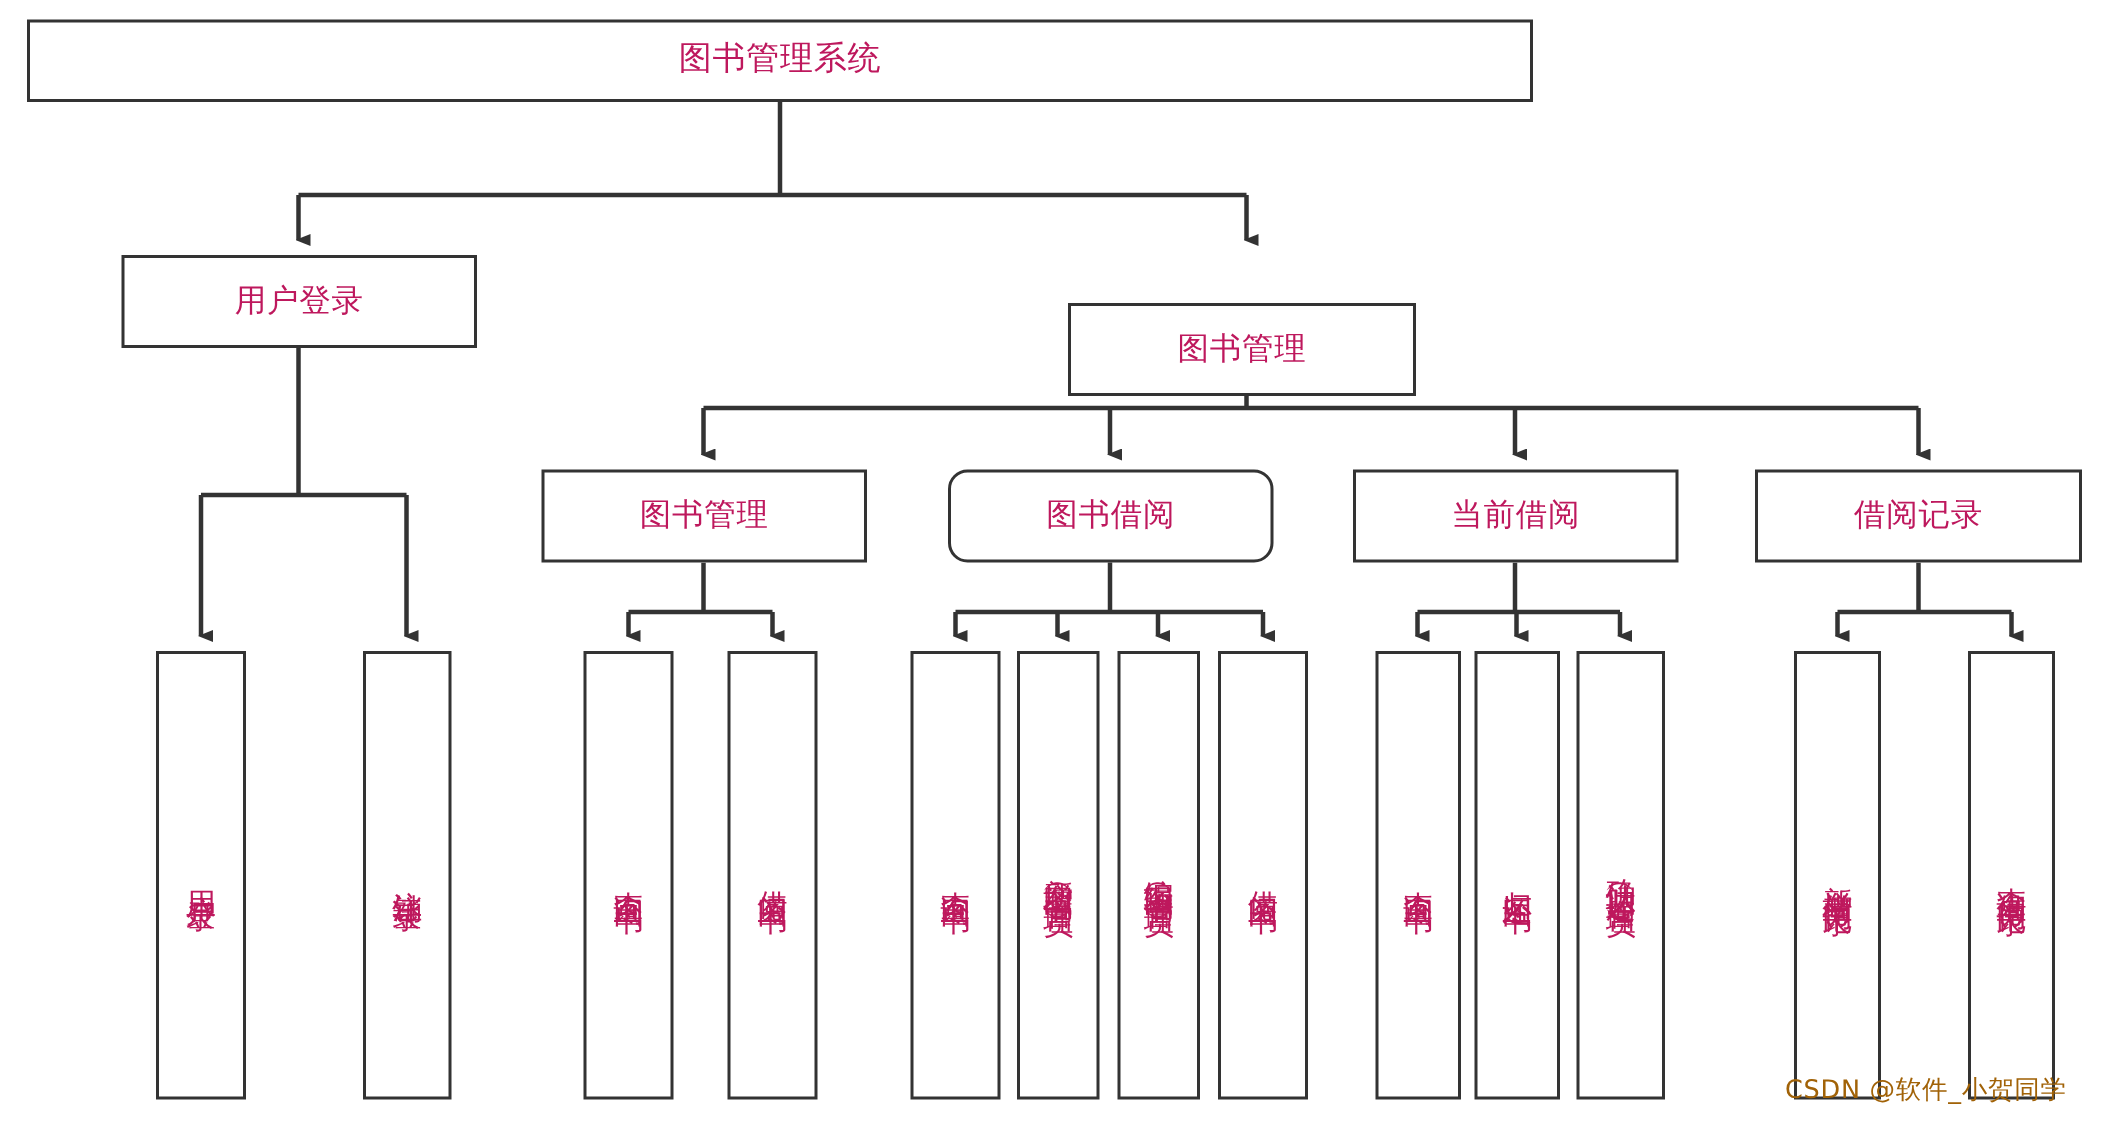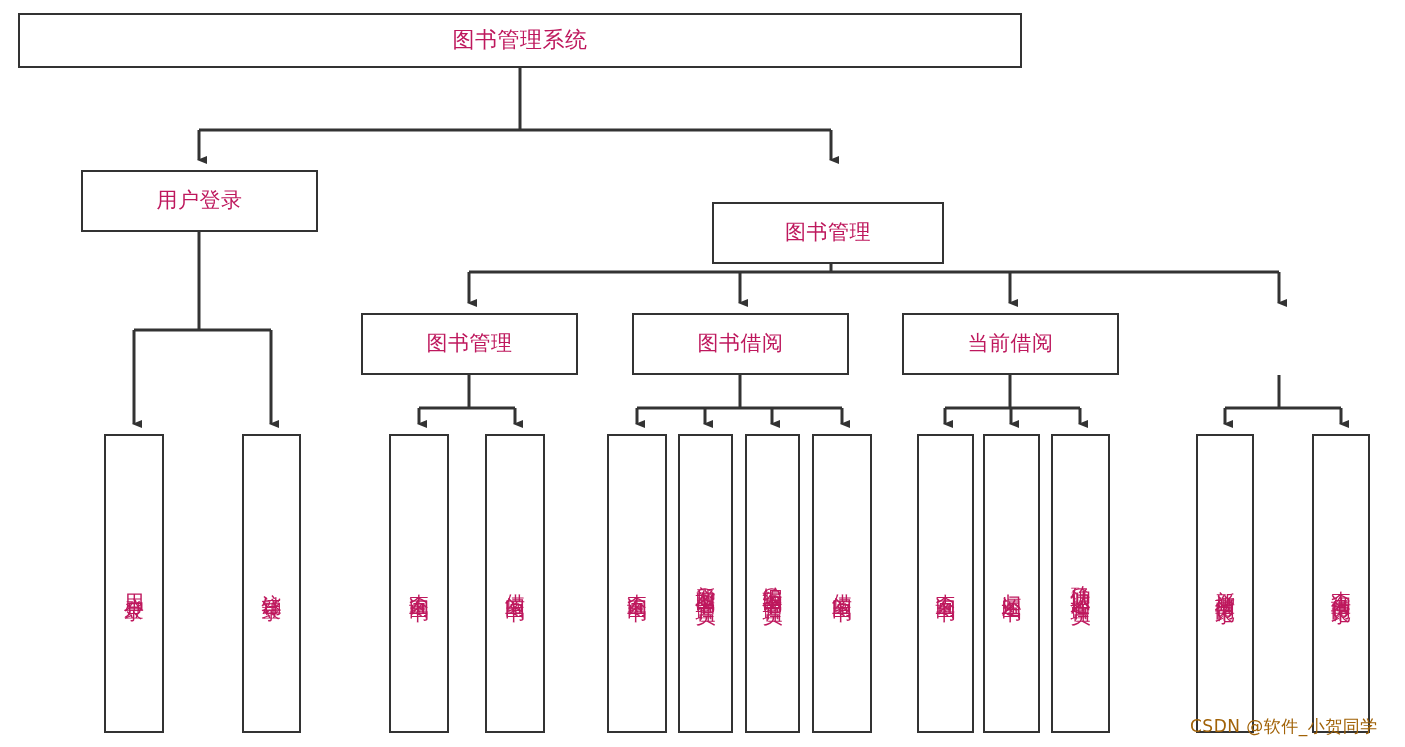--- a/index.html
+++ b/index.html
@@ -118,22 +118,23 @@
       <path d="M1341,408 L1341,424" marker-end="url(#arrow)"></path>
     </g>
   </svg>
 
   <div class="node h root" style="left:18px; top:13px; width:1004px; height:55px;">图书管理系统</div>
 
   <div class="node h" style="left:81px; top:170px; width:237px; height:62px;">用户登录</div>
   <div class="node h" style="left:712px; top:170px; width:232px; height:62px;margin-top:32px;">图书管理</div>
 
   <div class="node h" style="left:361px; top:313px; width:217px; height:62px;">图书管理</div>
-  <div class="node h" style="left:632px; top:313px; width:217px; height:62px;">图书借阅</div>
+  <div class="node h" style="left:632px; top:313px; width:217px; height:62px;border-radius:13px;">图书借阅</div>
   <div class="node h" style="left:902px; top:313px; width:217px; height:62px;">当前借阅</div>
+  <div class="node h" style="left:1170px; top:313px; width:218px; height:62px;">借阅记录</div>
 
   <div class="node v" style="left:104px; top:434px; width:60px; height:299px;">用户登录</div>
   <div class="node v" style="left:242px; top:434px; width:59px; height:299px;">注销登录</div>
 
   <div class="node v" style="left:389px; top:434px; width:60px; height:299px;">查询图书</div>
   <div class="node v" style="left:485px; top:434px; width:60px; height:299px;">借阅图书</div>
 
   <div class="node v" style="left:607px; top:434px; width:60px; height:299px;">查询图书</div>
   <div class="node v" style="left:678px; top:434px; width:55px; height:299px;">新增图书（管理员）</div>
   <div class="node v" style="left:745px; top:434px; width:55px; height:299px;">编辑图书（管理员）</div>

